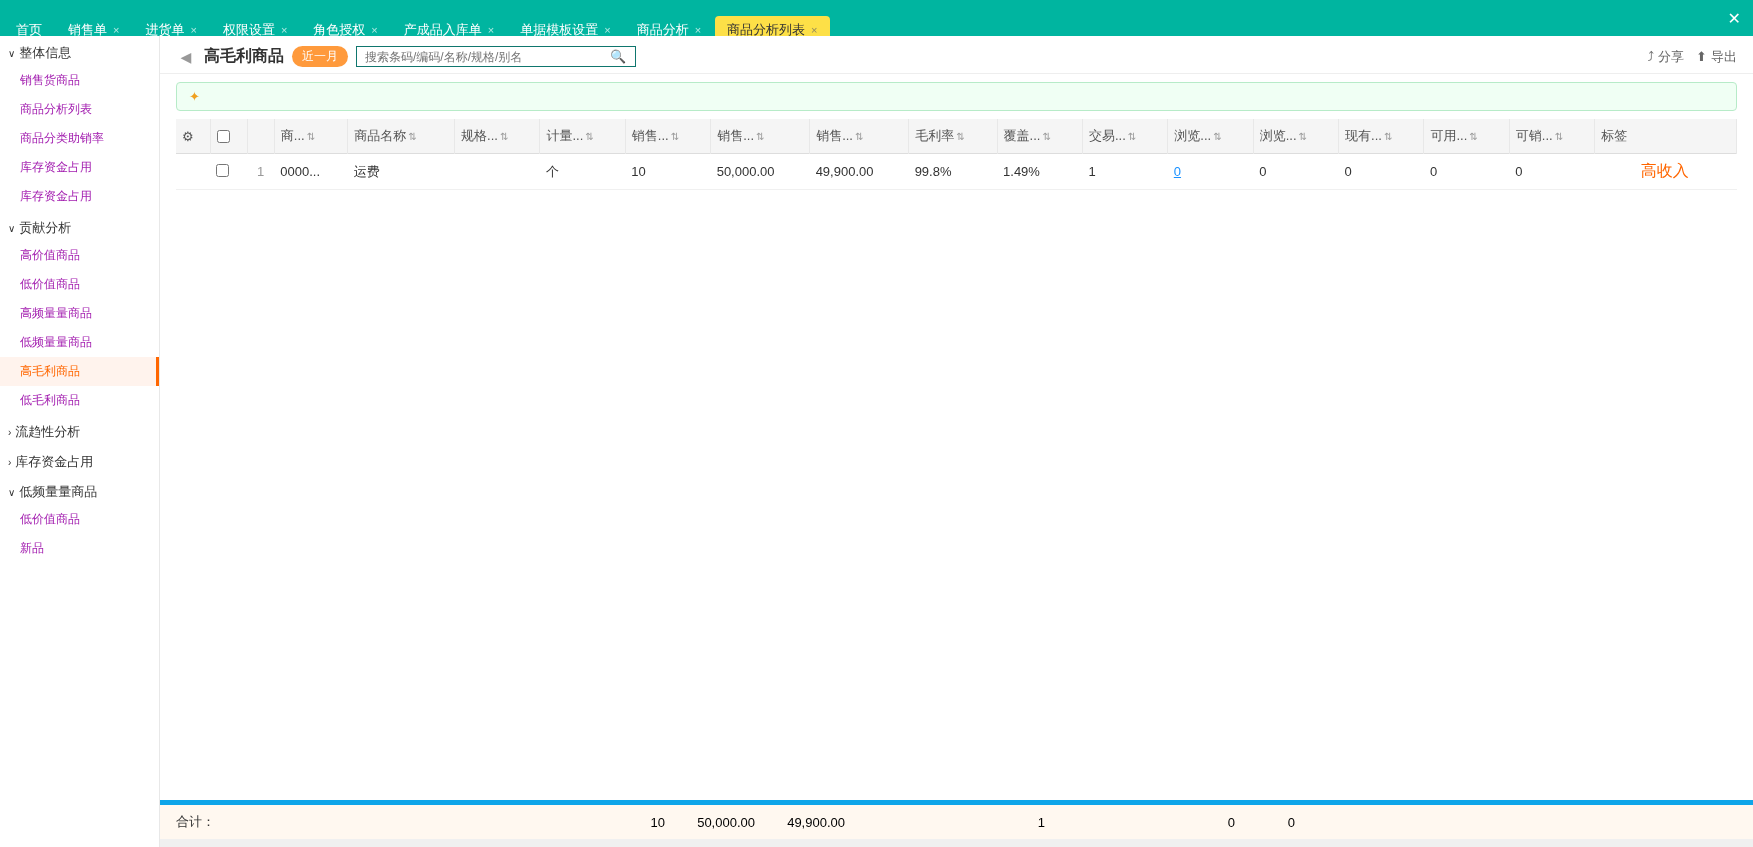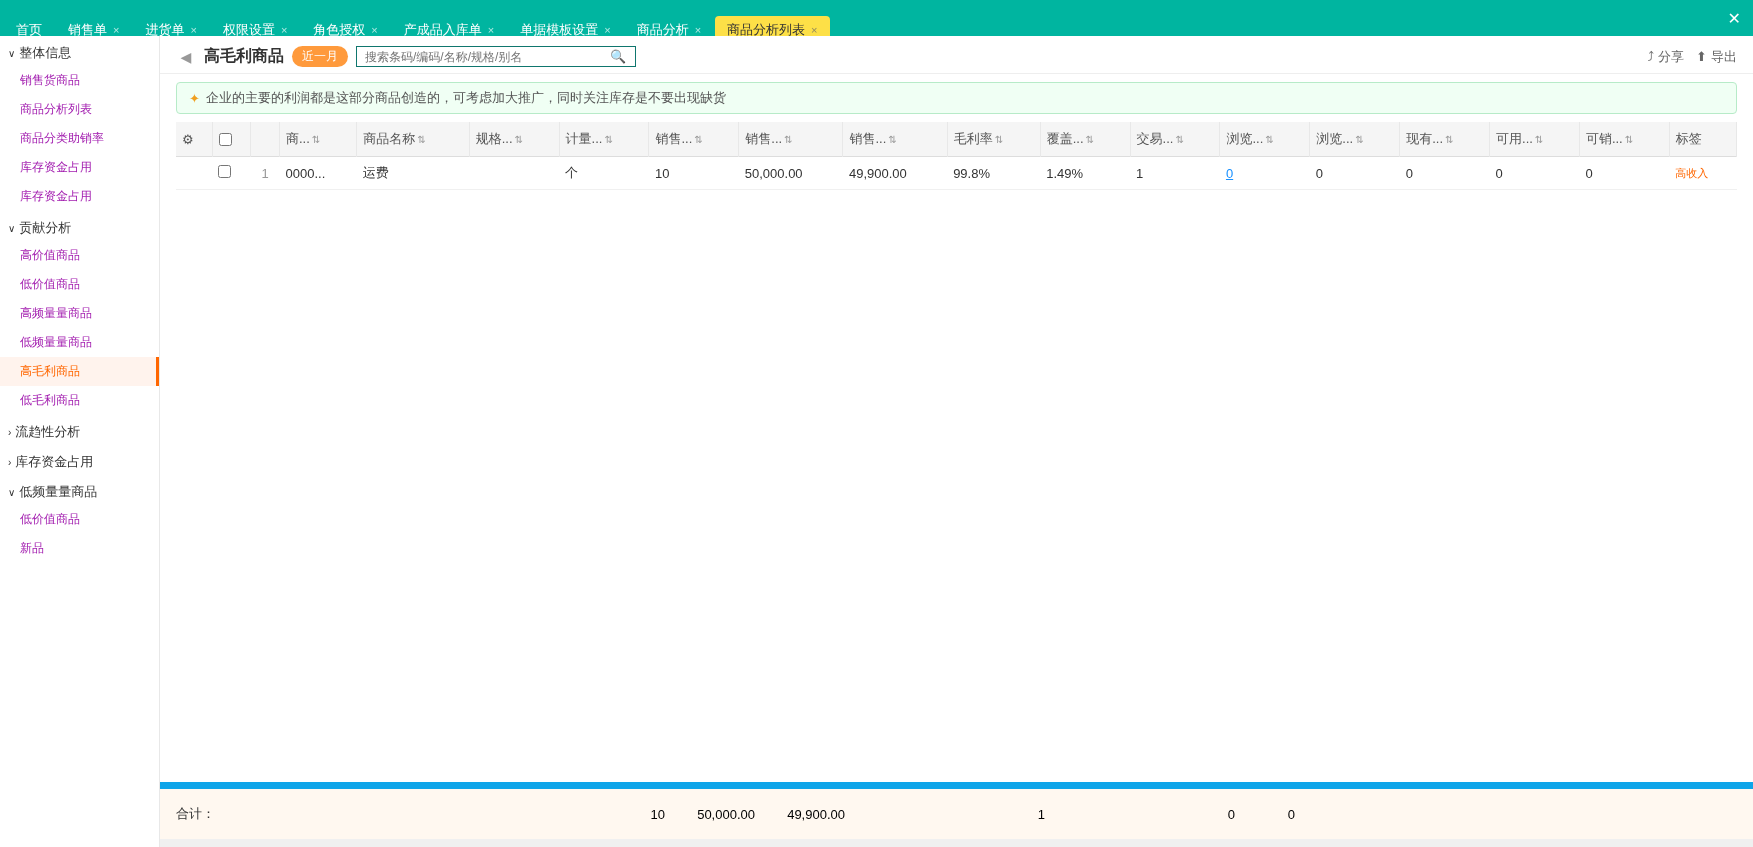--- a/index.html
+++ b/index.html
@@ -190,29 +190,29 @@
       align-items: center;
       gap: 2px;
     }
     thead th .sort-icon { color: #999; font-size: 10px; }
     tbody tr { border-bottom: 1px solid #f0f0f0; }
     tbody td {
       padding: 7px 6px;
       color: #333;
       white-space: nowrap;
     }
-    .tag-high { color: #ff6600; font-size: 11px; }
+    .tag-high { color: #ff6600; font-size: 16px; margin-left: 40px; }
 
     
     .table-footer {
       display: flex;
       align-items: center;
-      padding: 16px 16px;
+      padding: 8px 16px;
       background: #fff8f0;
-      border-top: 7px solid #0ea5e9;
+      border-top: 5px solid #0ea5e9;
       font-size: 12px;
       gap: 0;
       min-height: 36px;
     }
     .footer-label { color: #333; margin-right: 8px; }
 
     
     .bottom-scrollbar {
       height: 8px;
       background: #f0f0f0;
@@ -294,21 +294,20 @@
         </div>
         <div class="action-btn">
           <span>⬆</span>
           <span>导出</span>
         </div>
       </div>
     </div>
 
     <div class="info-banner">
       <span class="info-icon">✦</span>
-      <span>企业的主要的利润都是这部分商品创造的，可考虑加大推广，同时关注库存是不要出现缺货</span>
     </div>
 
     <div class="table-container">
       <table>
         <thead id="table-head">
             <tr>
               <th>
                 <div class="col-label">
                   <span>⚙</span>
                 </div>

